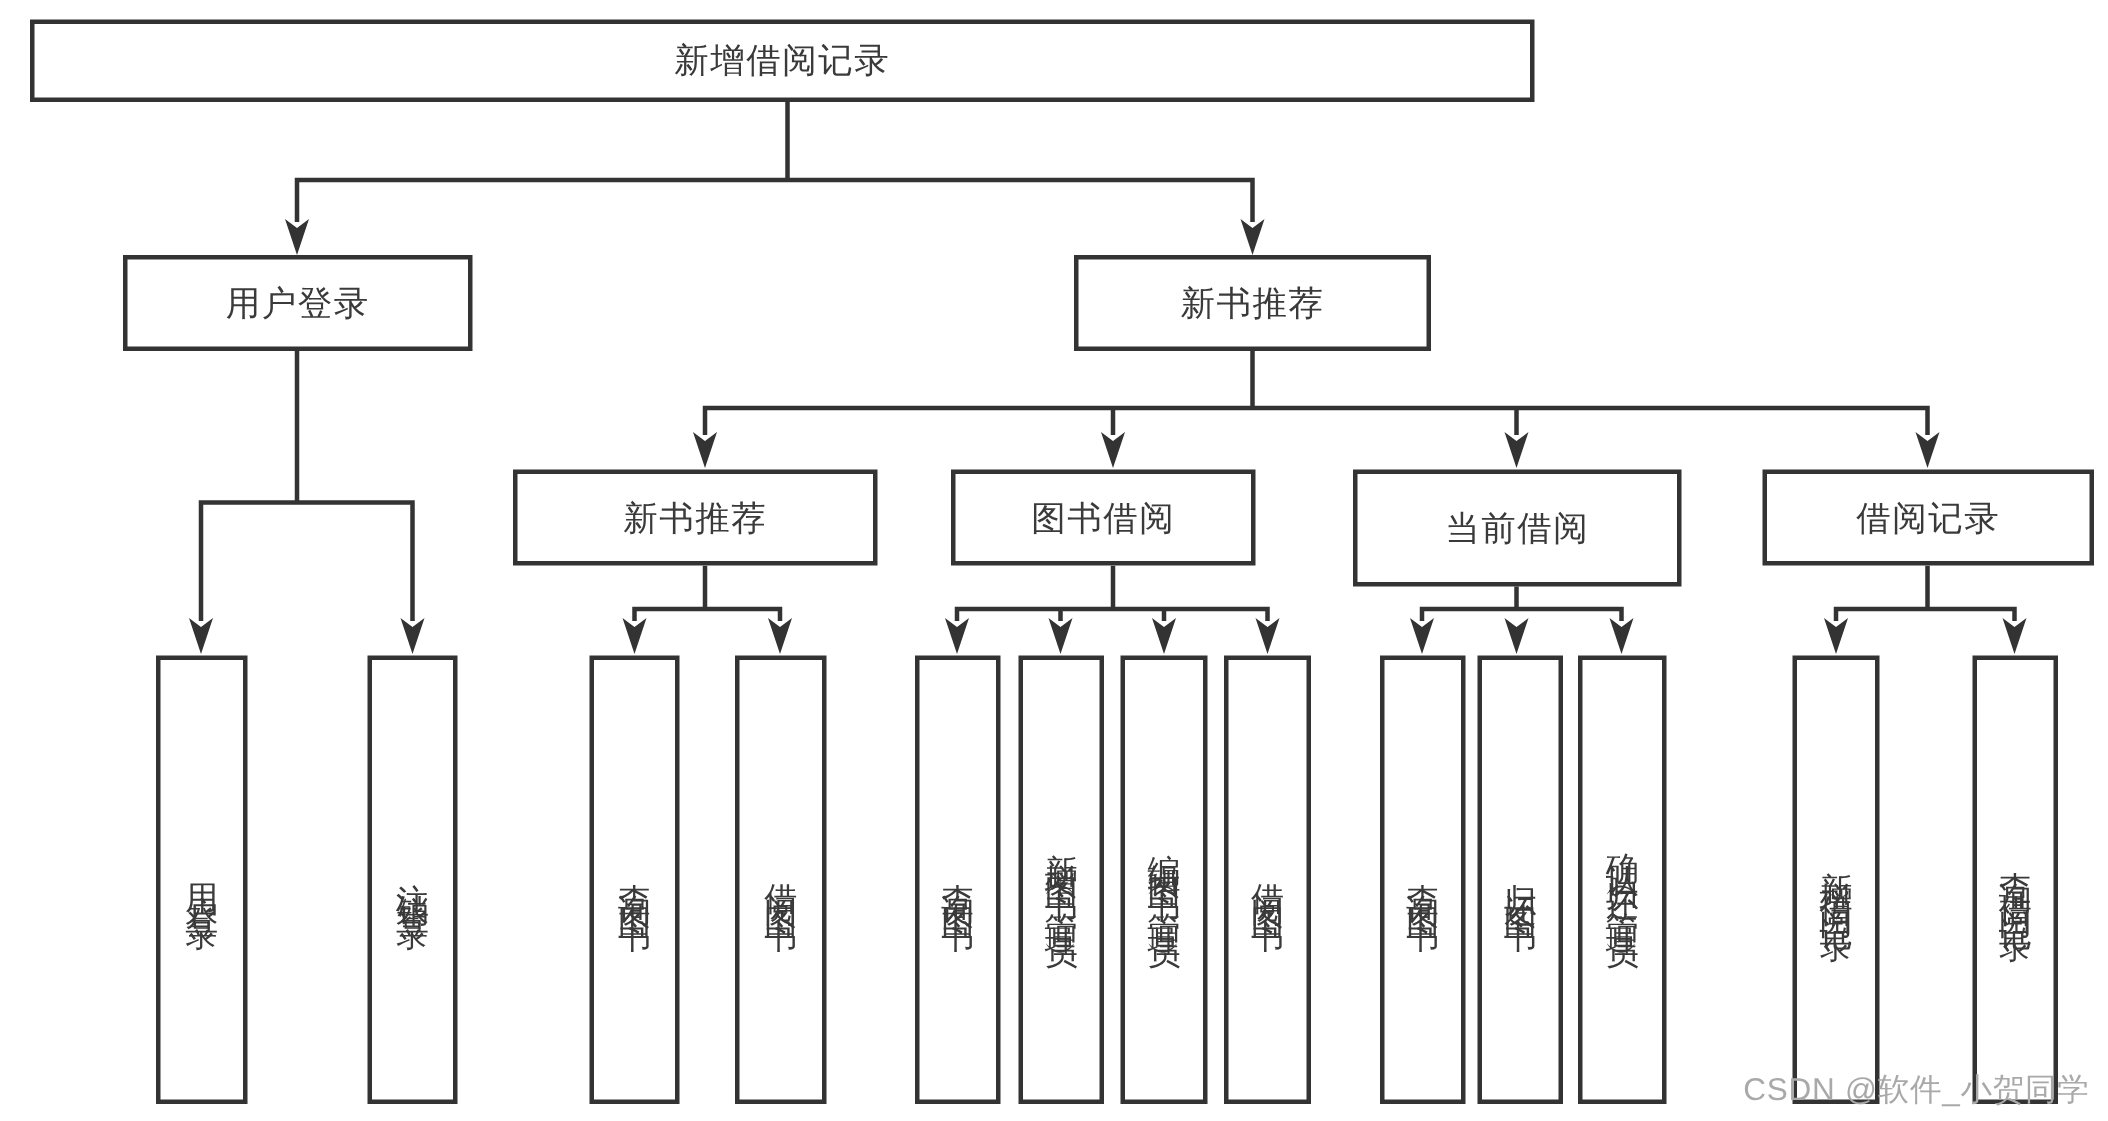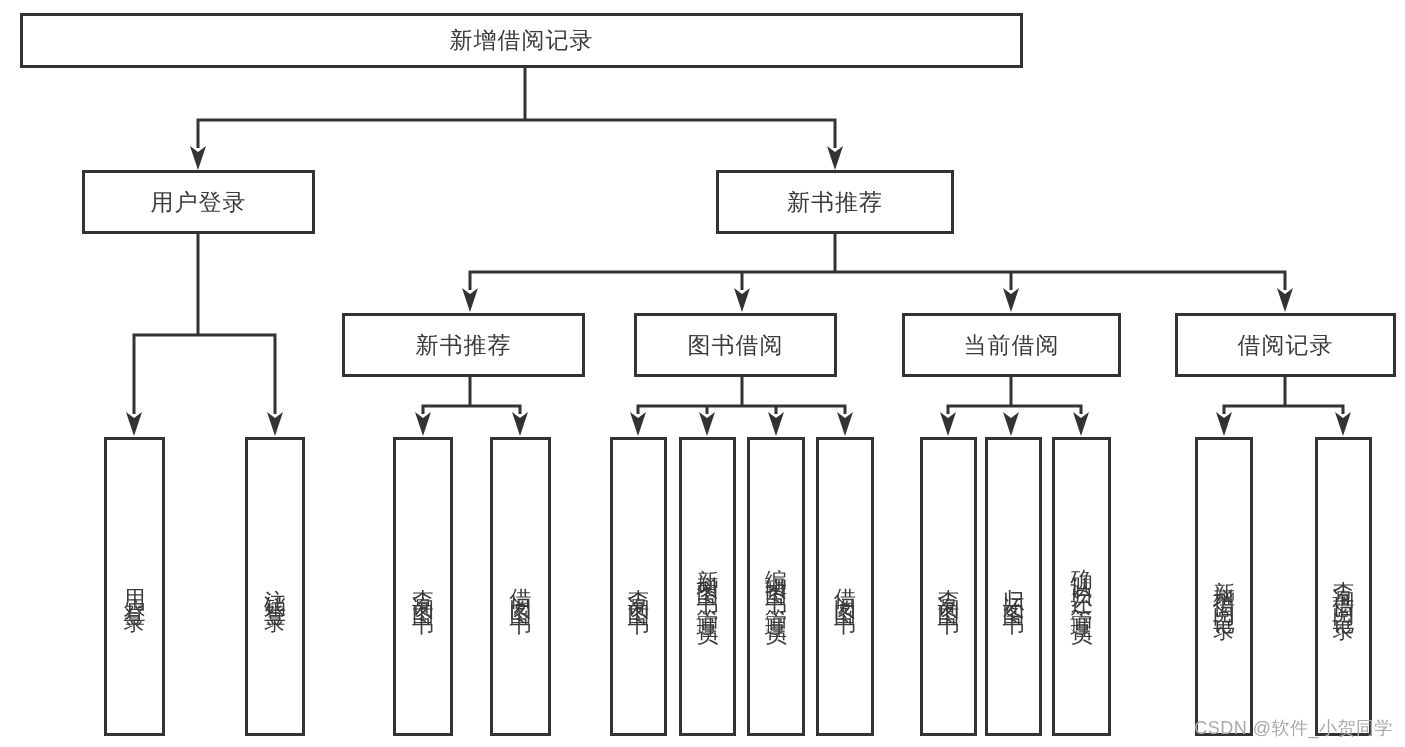--- a/index.html
+++ b/index.html
@@ -42,21 +42,21 @@
     font-size: 22px;
     color: #3a3a3a;
     letter-spacing: 8px;
     line-height: 1;
     white-space: nowrap;
   }
   .watermark {
     position: absolute;
     right: 12px;
     bottom: 7px;
-    font-size: 18px;
+    font-size: 21px;
     color: #a9a9a9;
     letter-spacing: 0.5px;
     white-space: nowrap;
     z-index: 5;
   }
 </style>
 </head>
 <body>
 
 <div id="canvas">
@@ -111,21 +111,21 @@
   <div class="box" style="left:716px;top:170px;width:238px;height:64px">
     <span class="hlabel">新书推荐</span>
   </div>
 
   <div class="box" style="left:342px;top:313px;width:243px;height:64px">
     <span class="hlabel">新书推荐</span>
   </div>
   <div class="box" style="left:634px;top:313px;width:203px;height:64px">
     <span class="hlabel">图书借阅</span>
   </div>
-  <div class="box" style="left:902px;top:313px;width:219px;height:64px">
+  <div class="box" style="left:902px;top:313px;width:219px;height:78px">
     <span class="hlabel">当前借阅</span>
   </div>
   <div class="box" style="left:1175px;top:313px;width:221px;height:64px">
     <span class="hlabel">借阅记录</span>
   </div>
 
   <div class="box" style="left:104px;top:437px;width:61px;height:299px">
     <span class="vlabel">用户登录</span>
   </div>
   <div class="box" style="left:245px;top:437px;width:60px;height:299px">

